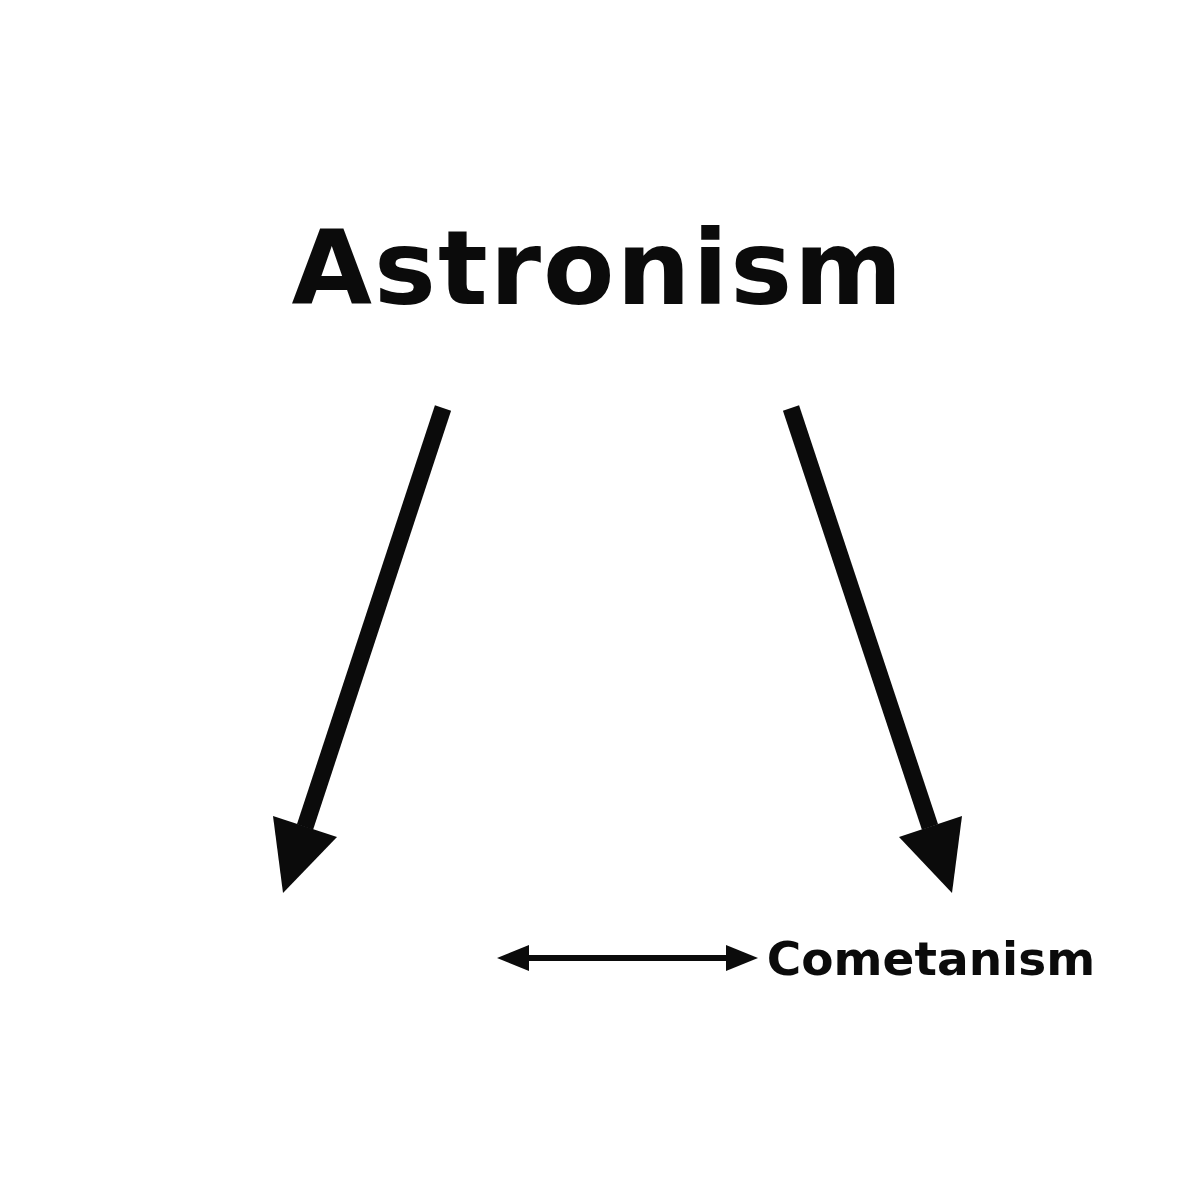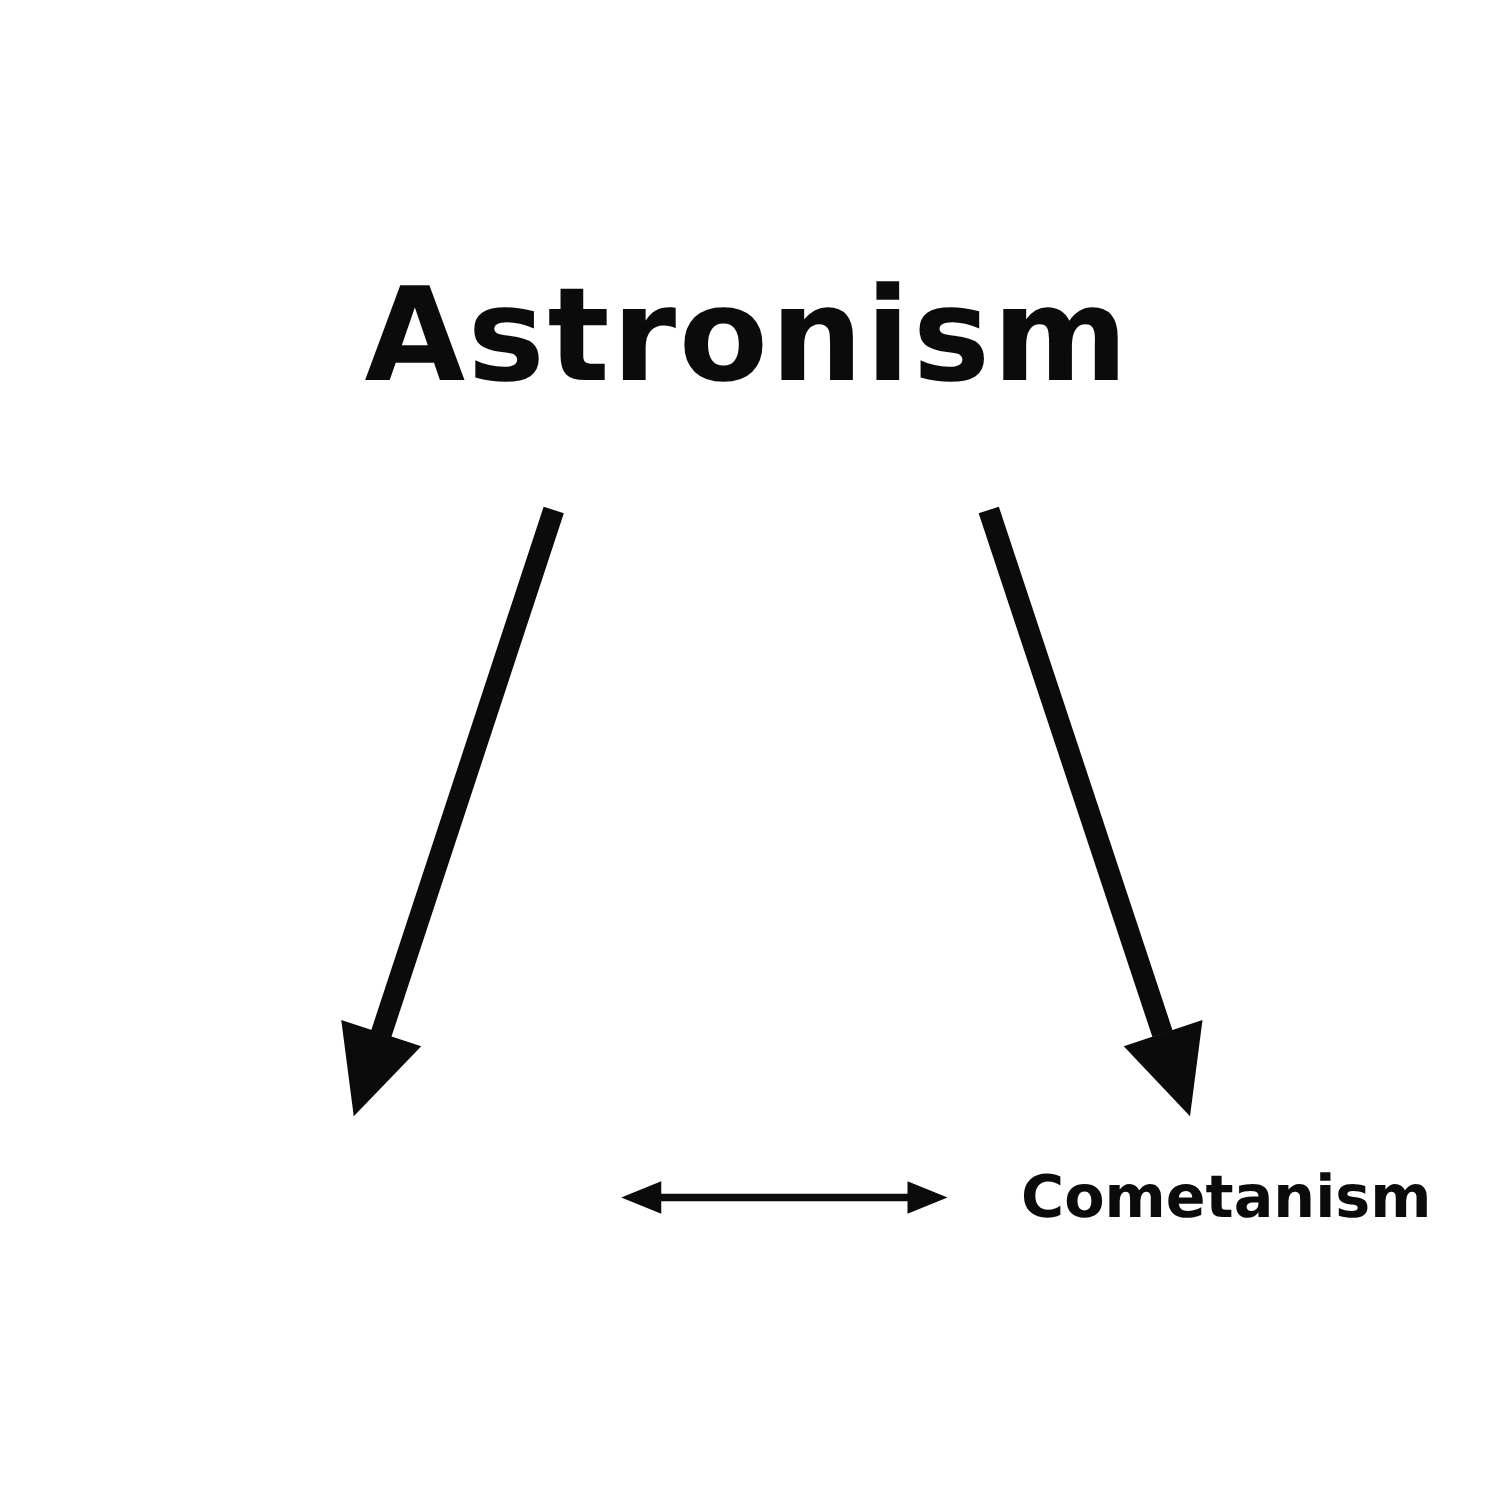--- a/index.html
+++ b/index.html
@@ -28,21 +28,21 @@
   }
   .node-label {
     position: absolute;
     transform: translate(-50%, -50%);
     font-size: 47px;
     font-weight: 600;
     color: #0b0b0b;
     white-space: nowrap;
   }
   .node-left   { left: 242px; top: 962px; }
-  .node-right  { left: 981px; top: 958px; }
+  .node-right  { left: 931px; top: 958px; }
   svg.arrows {
     position: absolute;
     left: 0;
     top: 0;
     width: 1200px;
     height: 1200px;
   }
   .arrow-stroke {
     stroke: #0b0b0b;
     fill: none;

